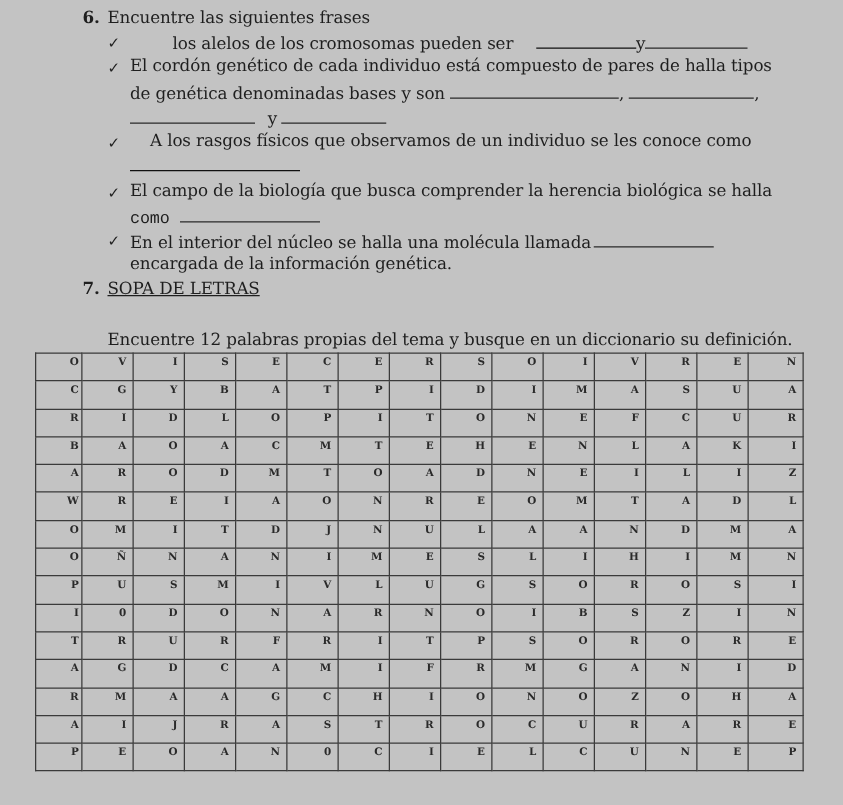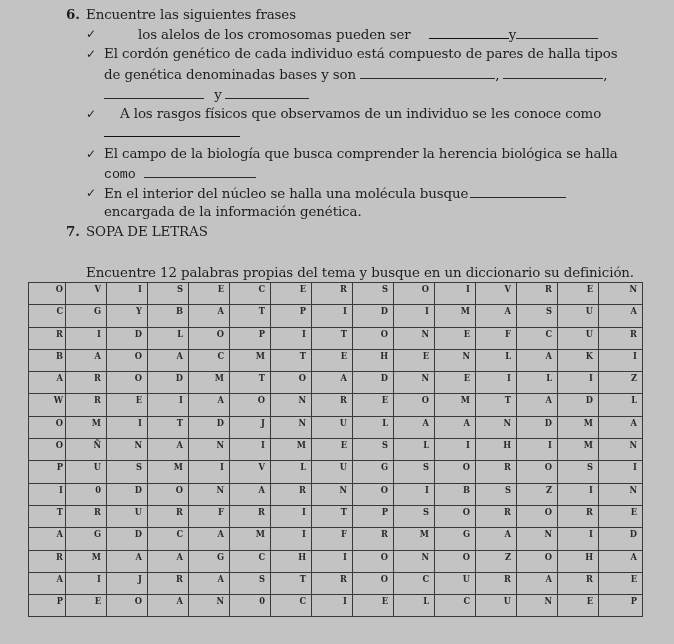--- a/index.html
+++ b/index.html
@@ -99,25 +99,25 @@
 
 <span class="check" style="left:86px; top:146px;">✓</span>
 <div class="line" style="left:104px; top:146px;">El campo de la biología que busca comprender la herencia biológica se halla</div>
 <div class="line" style="left:104px; top:165px;font-family:Liberation Mono, monospace;">
   <span>como</span>
   <span class="blank" style="width:112px;"></span>
 </div>
 
 <span class="check" style="left:86px; top:185px;">✓</span>
 <div class="line" style="left:104px; top:185px;">
-  <span>En el interior del núcleo se halla una molécula busque</span><span class="blank" style="width:96px; margin-left:2px;"></span>
+  <span>En el interior del núcleo se halla una molécula llamada</span><span class="blank" style="width:96px; margin-left:2px;"></span>
 </div>
 <div class="line" style="left:104px; top:204px;">encargada de la información genética.</div>
 
-<div class="line" style="left:66px; top:223px;">
+<div class="line" style="left:66px; top:223px;text-decoration:underline;">
   <span class="num">7.</span><span>SOPA DE LETRAS</span>
 </div>
 <div class="line" style="left:86px; top:242px;margin-top:23px;">Encuentre 12 palabras propias del tema y busque en un diccionario su definición.</div>
 
 <table id="grid">
   <tbody id="grid-body">
       <tr>
         <td class="c0">O</td>
         <td class="cx">V</td>
         <td class="cx">I</td>

